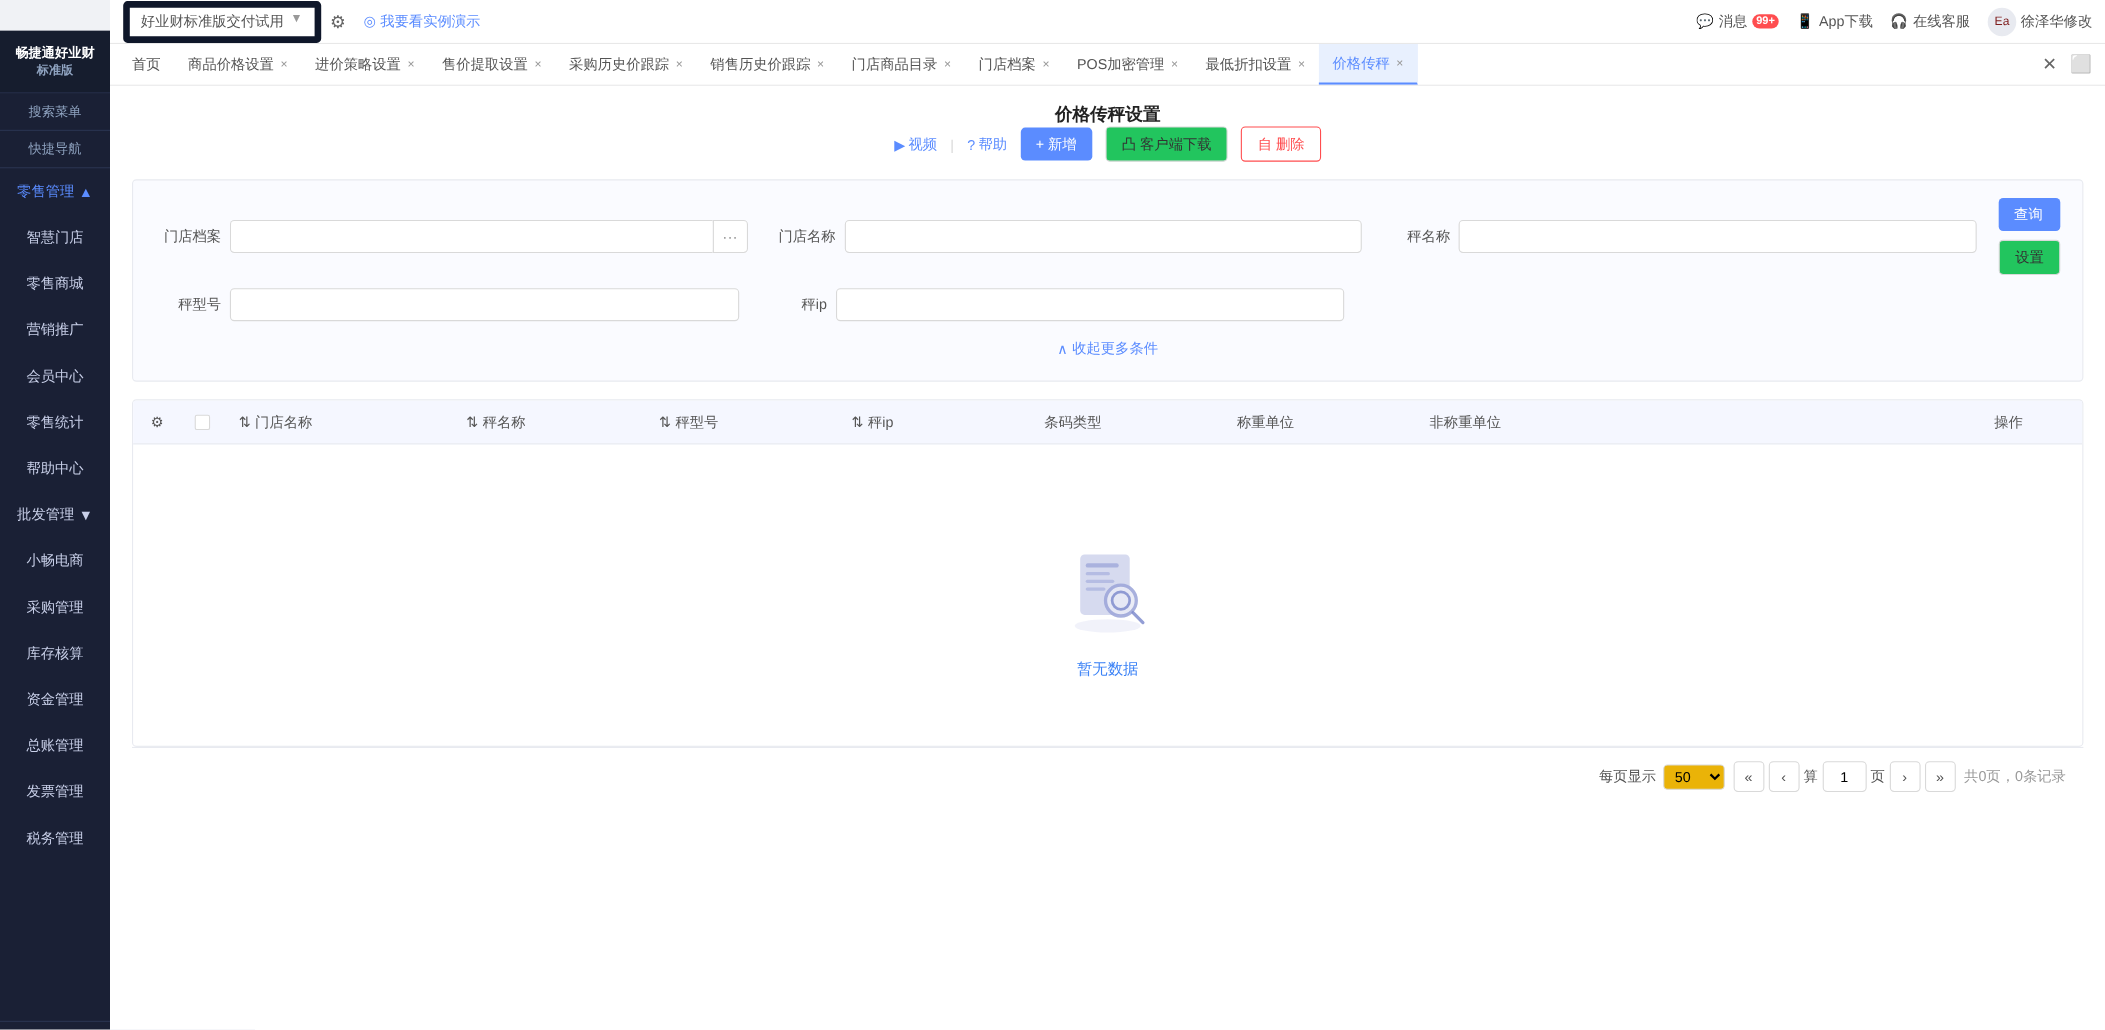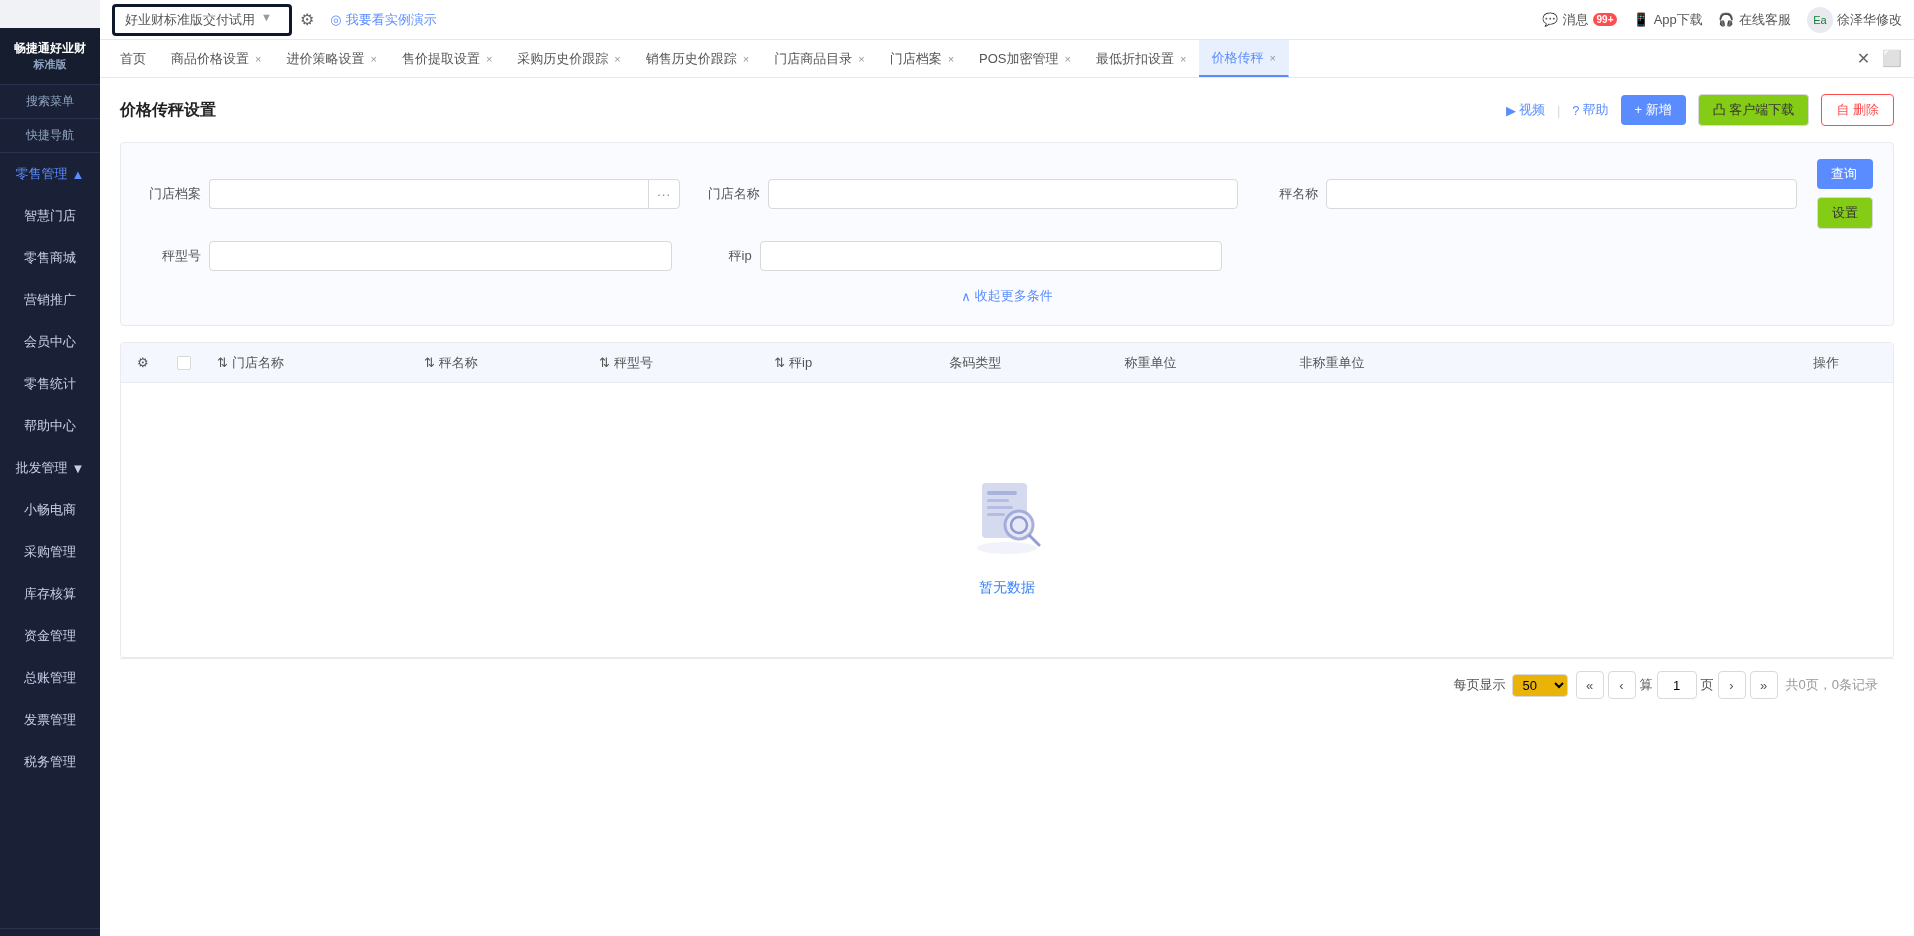--- a/index.html
+++ b/index.html
@@ -93,21 +93,21 @@
       display: flex;
       align-items: center;
       padding: 0 12px;
       height: 40px;
       flex-shrink: 0;
     }
     .topbar-dropdown {
       display: flex;
       gap: 6px;
       padding: 4px 10px;
-      border: 3px solid #0f172a;
+      border: 6px solid #0f172a;
       border-radius: 4px;
       cursor: pointer;
       font-size: 13px;
       color: #555;
       min-width: 180px;
     }
     .topbar-dropdown .arrow { color: #999; font-size: 11px; }
     .topbar-settings {
       margin-left: 8px;
       cursor: pointer;
@@ -146,21 +146,21 @@
       font-weight: bold;
     }
     .user-avatar {
       background: #e8eaf0;
       border-radius: 50%;
       width: 26px;
       height: 26px;
       display: flex;
       align-items: center;
       justify-content: center;
-      color: #15803d;
+      color: #7f1d1d;
     }
 
     
     .tabbar {
       background: #fff;
       border-bottom: 1px solid #e8e8e8;
       display: flex;
       align-items: center;
       padding: 0 8px;
       height: 38px;
@@ -218,20 +218,21 @@
       padding: 16px 20px;
       min-height: 100%;
     }
 
     
     .page-header {
       display: flex;
       align-items: center;
       justify-content: space-between;
       margin-bottom: 16px;
+      flex-direction: column;
     }
     .page-title {
       font-size: 16px;
       font-weight: bold;
       color: #222;
     }
     .page-header-actions {
       display: flex;
       align-items: center;
       gap: 12px;
@@ -249,21 +250,21 @@
       display: flex;
       align-items: center;
       gap: 4px;
       padding: 6px 14px;
       border-radius: 4px;
       font-size: 13px;
       cursor: pointer;
       border: none;
     }
     .btn-primary { background: #5b8cff; color: #fff; }
-    .btn-default { background: #84cc16; color: #333; border: 1px solid #d9d9d9; }
+    .btn-default { background: #22c55e; color: #333; border: 1px solid #d9d9d9; }
     .btn-danger { background: #fff; color: #ff4d4f; border: 1px solid #ff4d4f; }
 
     
     .search-form {
       background: #fafbff;
       border: 1px solid #e8eaf0;
       border-radius: 4px;
       padding: 16px 20px;
       margin-bottom: 16px;
     }

